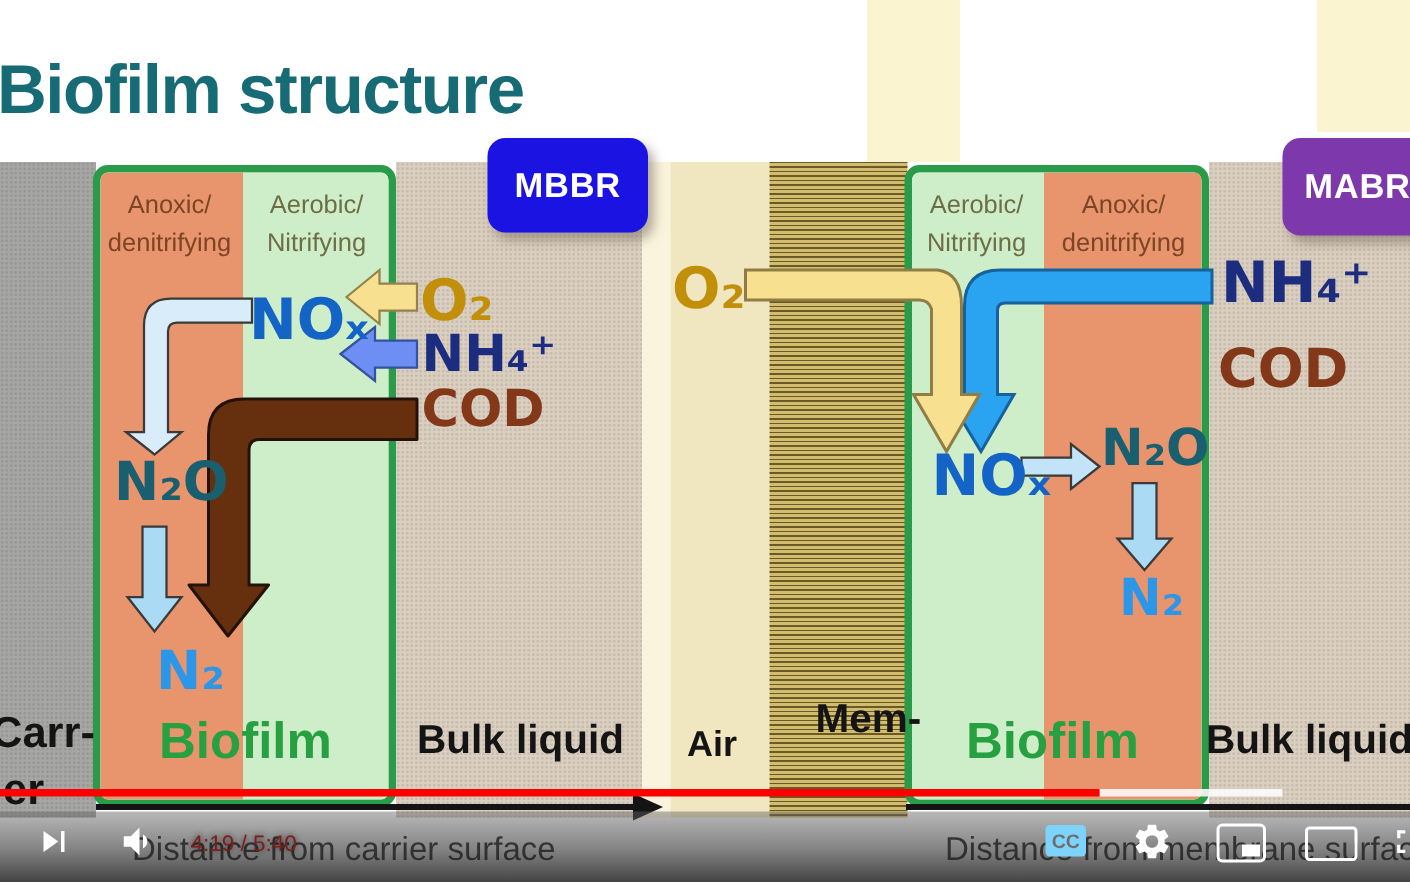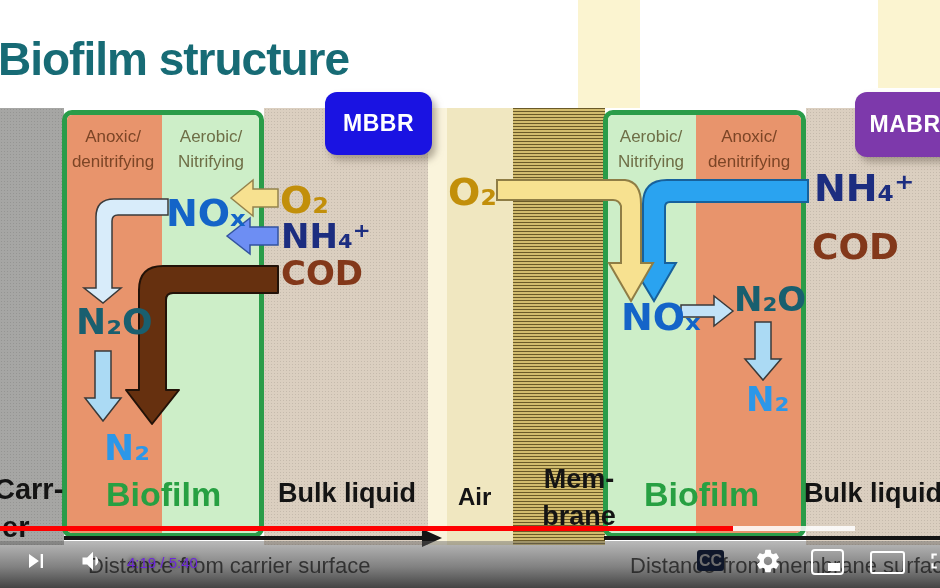--- a/index.html
+++ b/index.html
@@ -15,23 +15,23 @@
          justify-content:center;border-radius:12px;box-shadow:4px 5px 7px rgba(120,110,95,.55);letter-spacing:.5px;}
   .axis-label{position:absolute;font-size:22px;color:#1a1a1a;line-height:1;white-space:nowrap;}
   .biofilm-box{position:absolute;border:5px solid #2a9c49;border-radius:10px;display:flex;overflow:hidden;}
   .scrim{position:absolute;left:0;right:0;bottom:0;height:47px;
          background:linear-gradient(180deg,rgba(100,100,100,.45) 0%,rgba(62,62,62,.65) 55%,rgba(35,35,35,.85) 100%);}
   .progress{position:absolute;left:0;top:526px;width:940px;height:5px;cursor:pointer;}
   .progress .played{position:absolute;left:0;top:0;height:5px;background:#ff0000;}
   .progress .buffered{position:absolute;top:0;height:5px;background:rgba(255,255,255,.85);}
   .progress .rest{position:absolute;top:0;height:5px;left:0;width:100%;background:rgba(255,255,255,.28);z-index:-1;}
   .ctl{position:absolute;cursor:pointer;}
-  .time-text{position:absolute;color:#6d28d9;font-size:15px;line-height:1;text-shadow:0 0 4px rgba(0,0,0,.7);white-space:nowrap;}
-  .cc-box{position:absolute;width:27px;height:21px;background:#0f172a;border-radius:3px;color:#6e6e6e;
-          font-size:16px;font-weight:bold;display:flex;align-items:center;justify-content:center;cursor:pointer;}
+  .time-text{position:absolute;color:#7f1d1d;font-size:15px;line-height:1;text-shadow:0 0 4px rgba(0,0,0,.7);white-space:nowrap;}
+  .cc-box{position:absolute;width:27px;height:21px;background:#7dd3fc;border-radius:3px;color:#6e6e6e;
+          font-size:13px;font-weight:bold;display:flex;align-items:center;justify-content:center;cursor:pointer;}
   .mini-box{position:absolute;width:29px;height:22px;border:2.5px solid #fff;border-radius:4px;cursor:pointer;}
   .mini-box .inner{position:absolute;right:2px;bottom:2px;width:12px;height:8px;background:#fff;}
   .theater-box{position:absolute;width:31px;height:19px;border:2.5px solid #fff;border-radius:3px;cursor:pointer;}
   .membrane{background-color:#d2bc6e;
     background-image:repeating-linear-gradient(180deg,rgba(62,48,10,.7) 0 1px,transparent 1px 3px);}
 </style>
 </head>
 <body>
 
 <div class="stage">
@@ -108,21 +108,20 @@
 
   <div class="blabel" style="left:-6px;top:475px;font-size:29px;">
     <div>Carr-</div>
     <div style="margin-top:9px;">ier</div>
   </div>
   <div class="blabel" style="left:106px;top:477px;font-size:34px;color:#27a042;">Biofilm</div>
   <div class="blabel" style="left:278px;top:480px;font-size:27px;">Bulk liquid</div>
   <div class="blabel" style="left:458px;top:485px;font-size:24px;">Air</div>
   <div class="blabel" style="left:513px;top:466px;width:92px;font-size:27px;text-align:center;margin-left:20px;">
     <div>Mem-</div>
-    <div style="margin-top:10px;">brane</div>
   </div>
   <div class="blabel" style="left:644px;top:477px;font-size:34px;color:#27a042;">Biofilm</div>
   <div class="blabel" style="left:804px;top:480px;font-size:27px;">Bulk liquid</div>
 
   <div class="axis-label" style="left:88px;top:555px;">Distance from carrier surface</div>
   <div class="axis-label" style="left:630px;top:555px;">Distance from membrane surface</div>
 
   <div class="scrim"></div>
 
   <div class="progress">

